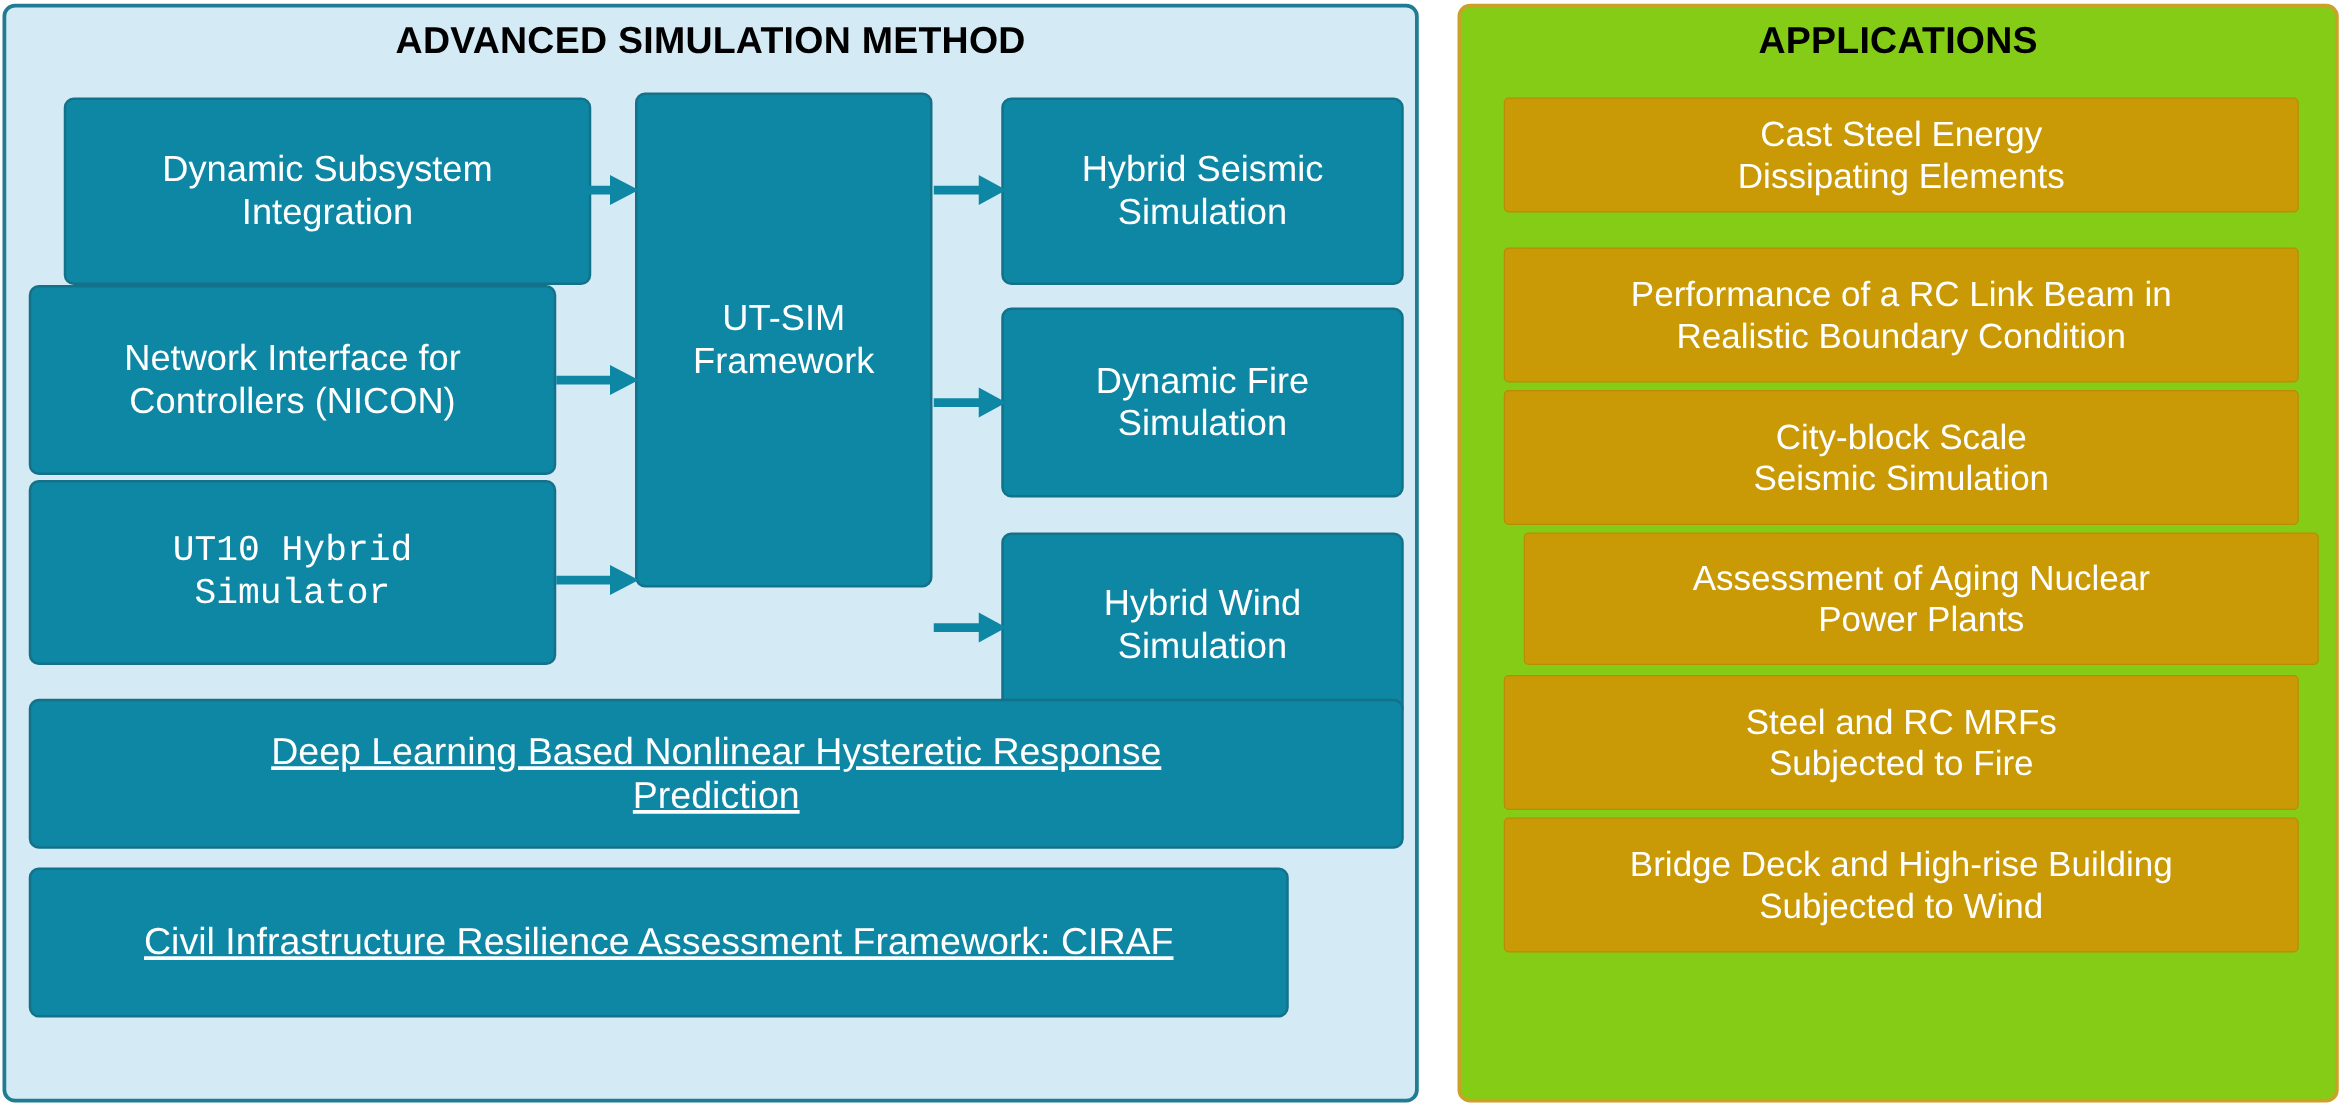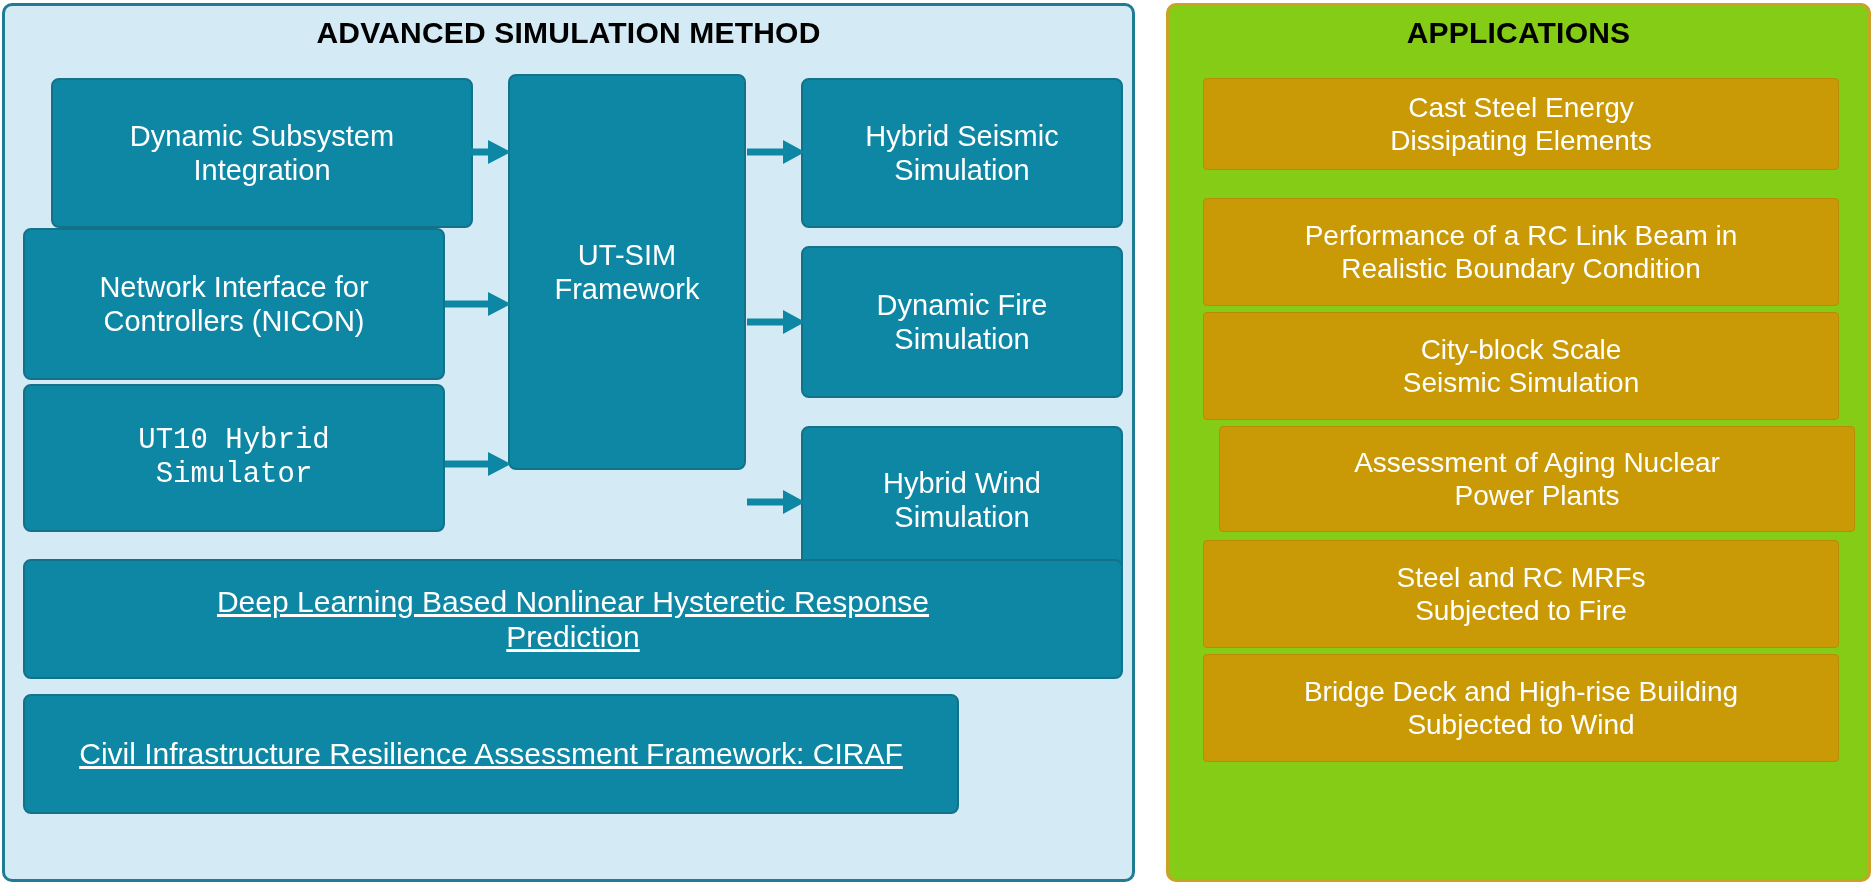--- a/index.html
+++ b/index.html
@@ -152,21 +152,21 @@
     </svg>
 
     <svg class="arrow" style="left:740px; top:478px; width:62px; height:36px;" viewBox="0 0 62 36">
       <line x1="2" y1="18" x2="40" y2="18" stroke="#0E87A4" stroke-width="7"></line>
       <polygon points="38,6 60,18 38,30" fill="#0E87A4"></polygon>
     </svg>
 
     <div class="node teal wide" style="left:18px; top:553px; width:1100px; height:120px;">Deep Learning Based Nonlinear Hysteretic Response
 Prediction</div>
 
-    <div class="node teal wide" style="left:18px; top:688px; width:936px; height:120px;">Civil Infrastructure Resilience Assessment Framework: CIRAF</div>
+    <div class="node teal wide" style="left:18px; top:688px; width:1008px; height:120px;">Civil Infrastructure Resilience Assessment Framework: CIRAF</div>
 
   </div>
 
   <div class="panel" id="panel-apps">
 
     <div class="panel-title">APPLICATIONS</div>
 
     <div class="node gold" style="left:34px; top:72px; width:636px; height:92px;">Cast Steel Energy
 Dissipating Elements</div>
 

